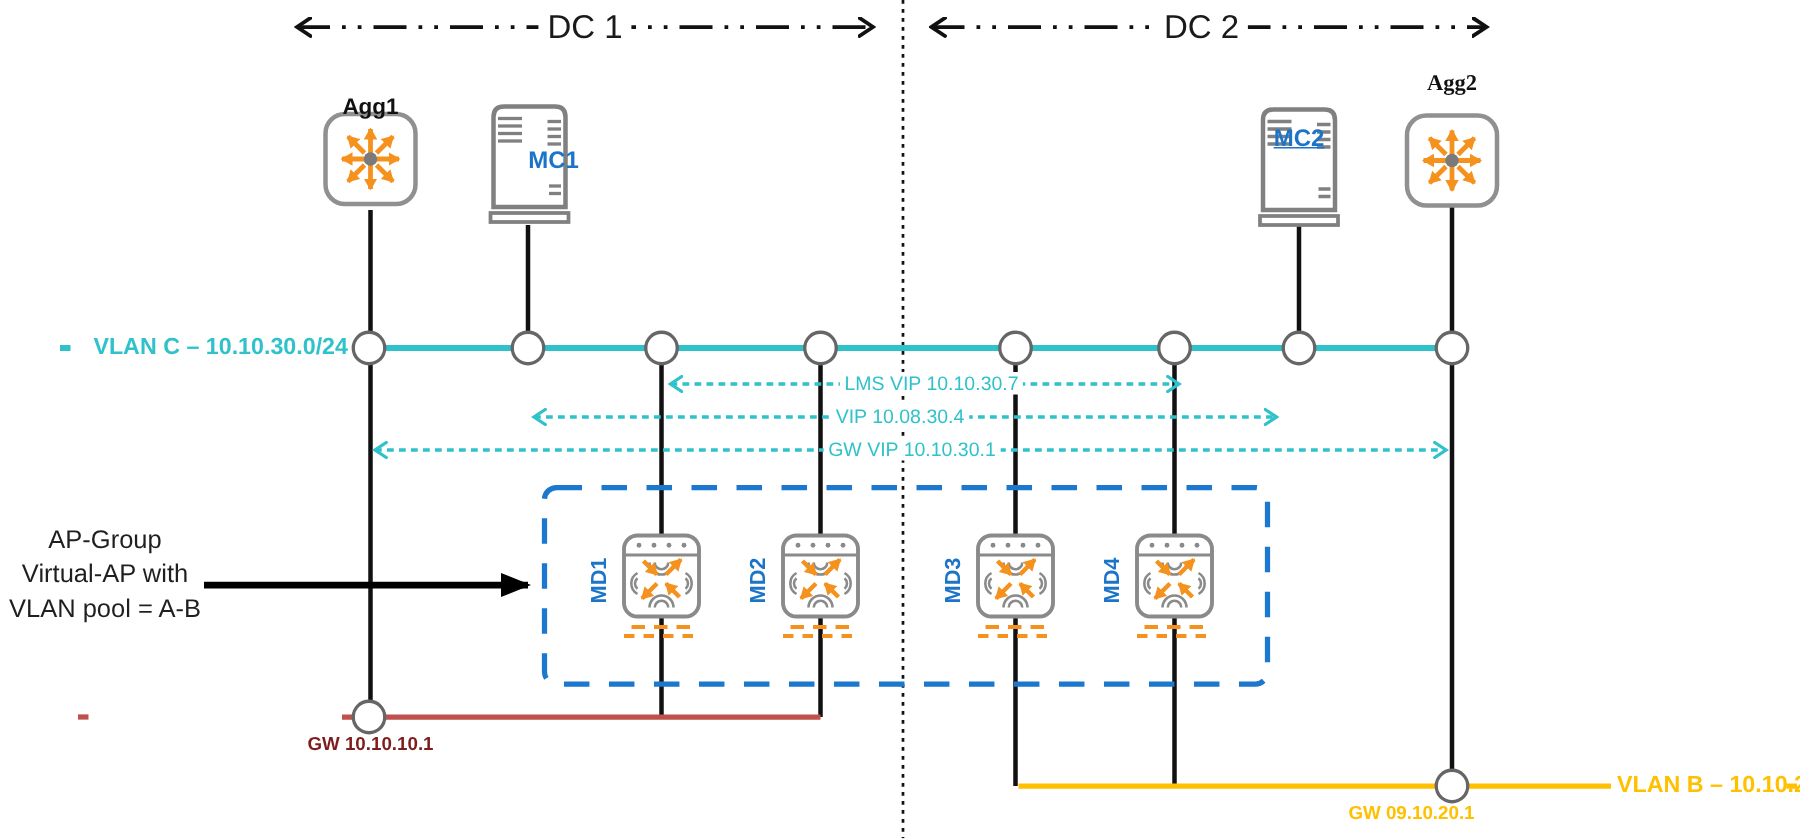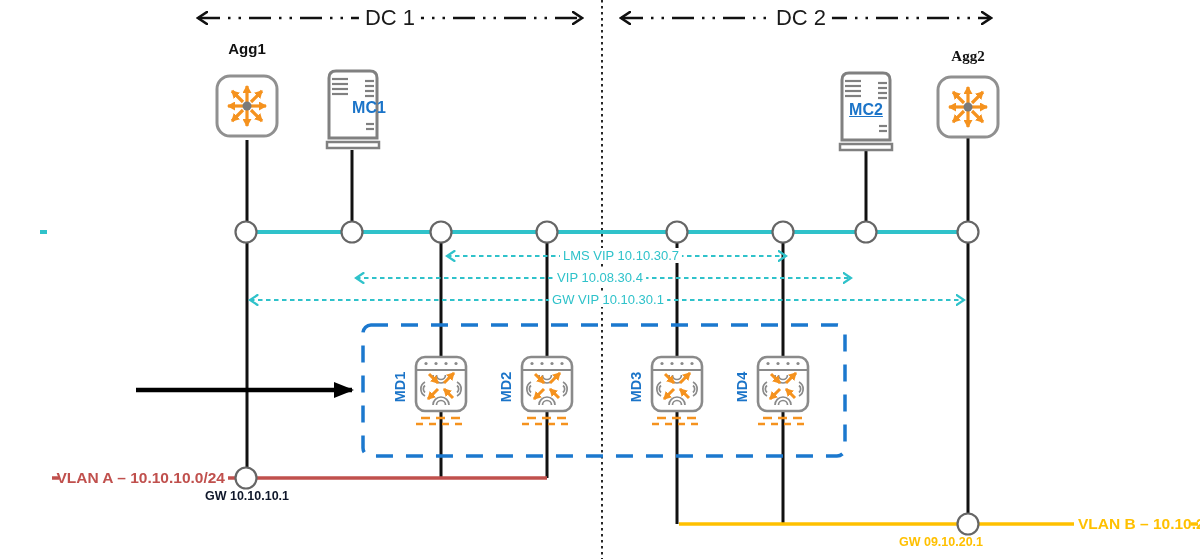--- a/index.html
+++ b/index.html
@@ -10,21 +10,21 @@
   .dc-label{font-size:22px;color:#1a1a1a;background:#fff;padding:0 6px;transform:translateX(-50%);}
   .dev-label{font-size:15px;font-weight:bold;color:#111;text-align:center;}
   .mc-label{font-size:16px;font-weight:bold;color:#1B74C8;text-align:center;width:62px;}
   .md-label{font-size:14.5px;font-weight:bold;color:#1B74C8;width:44px;height:16px;text-align:center;
             transform:rotate(-90deg);line-height:16px;}
   .vlanc-label{font-size:15.5px;font-weight:bold;color:#2FC2CA;width:192px;text-align:right;}
   .vlana-label{font-size:15.5px;font-weight:bold;color:#C0504D;width:172px;text-align:right;}
   .vlanb-label{font-size:15.5px;font-weight:bold;color:#FFC000;}
   .vip-label{font-size:13px;color:#2FC2CA;background:#fff;padding:0 3px;transform:translateX(-50%);}
   .gw-label{font-size:12.5px;font-weight:bold;width:110px;text-align:center;}
-  .gw-a{color:#0f172a;}
+  .gw-a{color:#7f1d1d;}
   .gw-b{color:#FFC000;}
   .annotation{font-size:17px;color:#1f1f1f;width:140px;text-align:center;line-height:23px;white-space:pre-line;}
   svg{display:block;}
 </style>
 </head>
 <body>
 
 <div class="canvas">
 
   <svg class="abs" style="left:0;top:0;" width="1200" height="559" viewBox="0 0 1200 559">
@@ -285,35 +285,38 @@
       <g stroke="#F5921E" stroke-width="2.6">
         <line x1="7" y1="63" x2="47" y2="63" stroke-dasharray="9 6"></line>
         <line x1="2" y1="69" x2="52" y2="69" stroke-dasharray="7 6"></line>
       </g>
     </svg>
   </div>
 
   <div class="abs lbl dc-label" style="left:390px;top:5px;">DC 1</div>
   <div class="abs lbl dc-label" style="left:801px;top:5px;">DC 2</div>
 
-  <div class="abs lbl dev-label" style="left:217px;top:40px;width:60px;">Agg1</div>
+  <div class="abs lbl dev-label" style="left:217px;top:63px;width:60px;">Agg1</div>
   <div class="abs lbl dev-label" style="left:938px;top:48px;width:60px;font-family:Liberation Serif, serif;">Agg2</div>
 
   <div class="abs lbl mc-label" style="left:338px;top:99px;">MC1</div>
-  <div class="abs lbl mc-label" style="left:835px;top:101px;text-decoration:underline;">MC2</div>
+  <div class="abs lbl mc-label" style="left:835px;top:84px;text-decoration:underline;">MC2</div>
 
   <div class="abs lbl md-label" style="left:378px;top:379px;">MD1</div>
   <div class="abs lbl md-label" style="left:484px;top:379px;">MD2</div>
   <div class="abs lbl md-label" style="left:614px;top:379px;">MD3</div>
   <div class="abs lbl md-label" style="left:720px;top:379px;">MD4</div>
 
-  <div class="abs lbl vlana-label" style="left:53px;top:469px;">VLAN A – 10.10.10.0/24</div>
+  <div class="abs lbl vlanc-label" style="left:40px;top:223px;">VLAN C – 10.10.30.0/24</div>
   <div class="abs lbl vlanb-label" style="left:1078px;top:515px;">VLAN B – 10.10.20.0/24</div>
 
   <div class="abs lbl vip-label" style="left:621px;top:248px;">LMS VIP 10.10.30.7</div>
   <div class="abs lbl vip-label" style="left:600px;top:270px;">VIP 10.08.30.4</div>
   <div class="abs lbl vip-label" style="left:608px;top:292px;text-align:right;">GW VIP 10.10.30.1</div>
 
   <div class="abs lbl gw-label gw-a" style="left:192px;top:489px;">GW 10.10.10.1</div>
   <div class="abs lbl gw-label gw-b" style="left:886px;top:535px;">GW 09.10.20.1</div>
 
+  <div class="abs annotation" style="left:0px;top:348px;">AP-Group
+Virtual-AP with
+VLAN pool = A-B</div>
 
 </div>
 
 </body></html>

